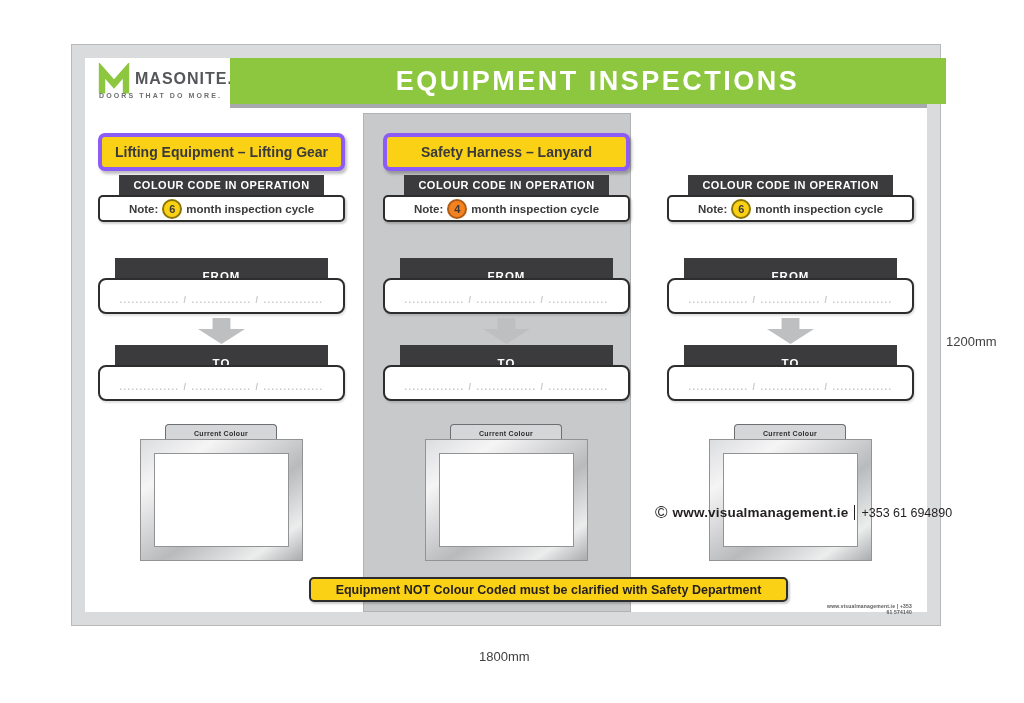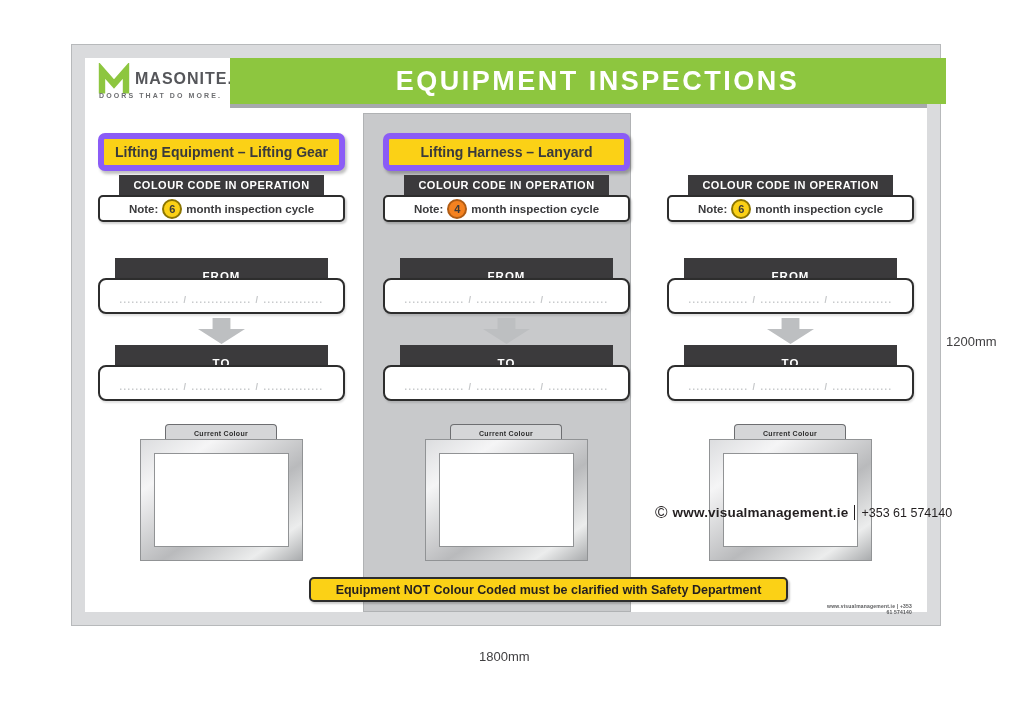--- a/index.html
+++ b/index.html
@@ -23,21 +23,21 @@
   
   .mid-panel{position:absolute;left:278px;top:55px;width:268px;height:499px;border:1px solid #b0b2b4;box-sizing:border-box;}
 
   
   .col{position:absolute;top:75px;width:247px;height:430px;}
   .col-1{left:13px;}
   .col-2{left:298px;}
   .col-3{left:582px;}
 
   .col-title{position:absolute;top:0;left:0;width:247px;height:38px;box-sizing:border-box;
-    border:6px solid #8b5cf6;border-radius:7px;display:flex;align-items:center;justify-content:center;
+    border:4px solid #8b5cf6;border-radius:7px;display:flex;align-items:center;justify-content:center;
     font-size:14px;font-weight:bold;color:#3a3a3c;box-shadow:2px 2.5px 3px rgba(0,0,0,.25);}
   .code-bar{position:absolute;top:42px;left:21px;width:205px;height:20px;display:flex;align-items:center;justify-content:center;
     color:#fff;font-size:11px;font-weight:bold;letter-spacing:.5px;}
   .note-box{position:absolute;top:62px;left:0;width:247px;height:27px;box-sizing:border-box;background:#fff;
     border:2px solid #2d2d2d;border-radius:5px;display:flex;align-items:center;justify-content:center;
     font-size:11.5px;font-weight:bold;color:#3a3a3c;box-shadow:1.5px 2px 2px rgba(0,0,0,.18);}
   .cycle-badge{display:inline-flex;align-items:center;justify-content:center;width:16px;height:16px;border-radius:50%;
     border:2px solid #8c7500;margin:0 4px;font-size:11px;font-weight:bold;color:#3a3a3c;}
 
   .sec-bar{position:absolute;left:17px;width:213px;height:36px;display:flex;align-items:center;justify-content:center;
@@ -120,21 +120,21 @@
         <div class="date-box to-box">
           <span class="date-line">............... / ............... / ...............</span>
         </div>
         <div class="cc-tab">Current Colour</div>
         <div class="frame">
           <div class="frame-inner"></div>
         </div>
       </div>
 
       <div class="col col-2">
-        <div class="col-title" style="background: rgb(251, 209, 22);">Lifting Harness – Lanyard</div>
+        <div class="col-title" style="background: rgb(251, 209, 22);">Safety Harness – Lanyard</div>
         <div class="code-bar" style="background: rgb(59, 58, 60);">COLOUR CODE IN OPERATION</div>
         <div class="note-box">
           <span>Note:</span>
           <span class="cycle-badge" style="background: rgb(245, 130, 32); border-color: rgb(176, 92, 20);">4</span>
           <span>month inspection cycle</span>
         </div>
         <div class="sec-bar from-bar" style="background: rgb(59, 58, 60);">FROM</div>
         <div class="date-box from-box">
           <span class="date-line">............... / ............... / ...............</span>
         </div>
@@ -168,21 +168,21 @@
         <div class="cc-tab">Current Colour</div>
         <div class="frame">
           <div class="frame-inner"></div>
         </div>
       </div>
 
       <div class="watermark">
         <span class="wm-symbol">©</span>
         <span class="wm-site">www.visualmanagement.ie</span>
         <span class="wm-sep"></span>
-        <span class="wm-phone">+353 61 574140</span>
+        <span class="wm-phone">+353 61 694890</span>
       </div>
 
       <div class="notice" style="background: rgb(251, 209, 22); margin-left: 44px;">Equipment NOT Colour Coded must be clarified with Safety Department</div>
 
       <div class="small-print">www.visualmanagement.ie | +353 61 574140</div>
 
     </div>
   </div>
 
   <div class="dim dim-h">1200mm</div>

